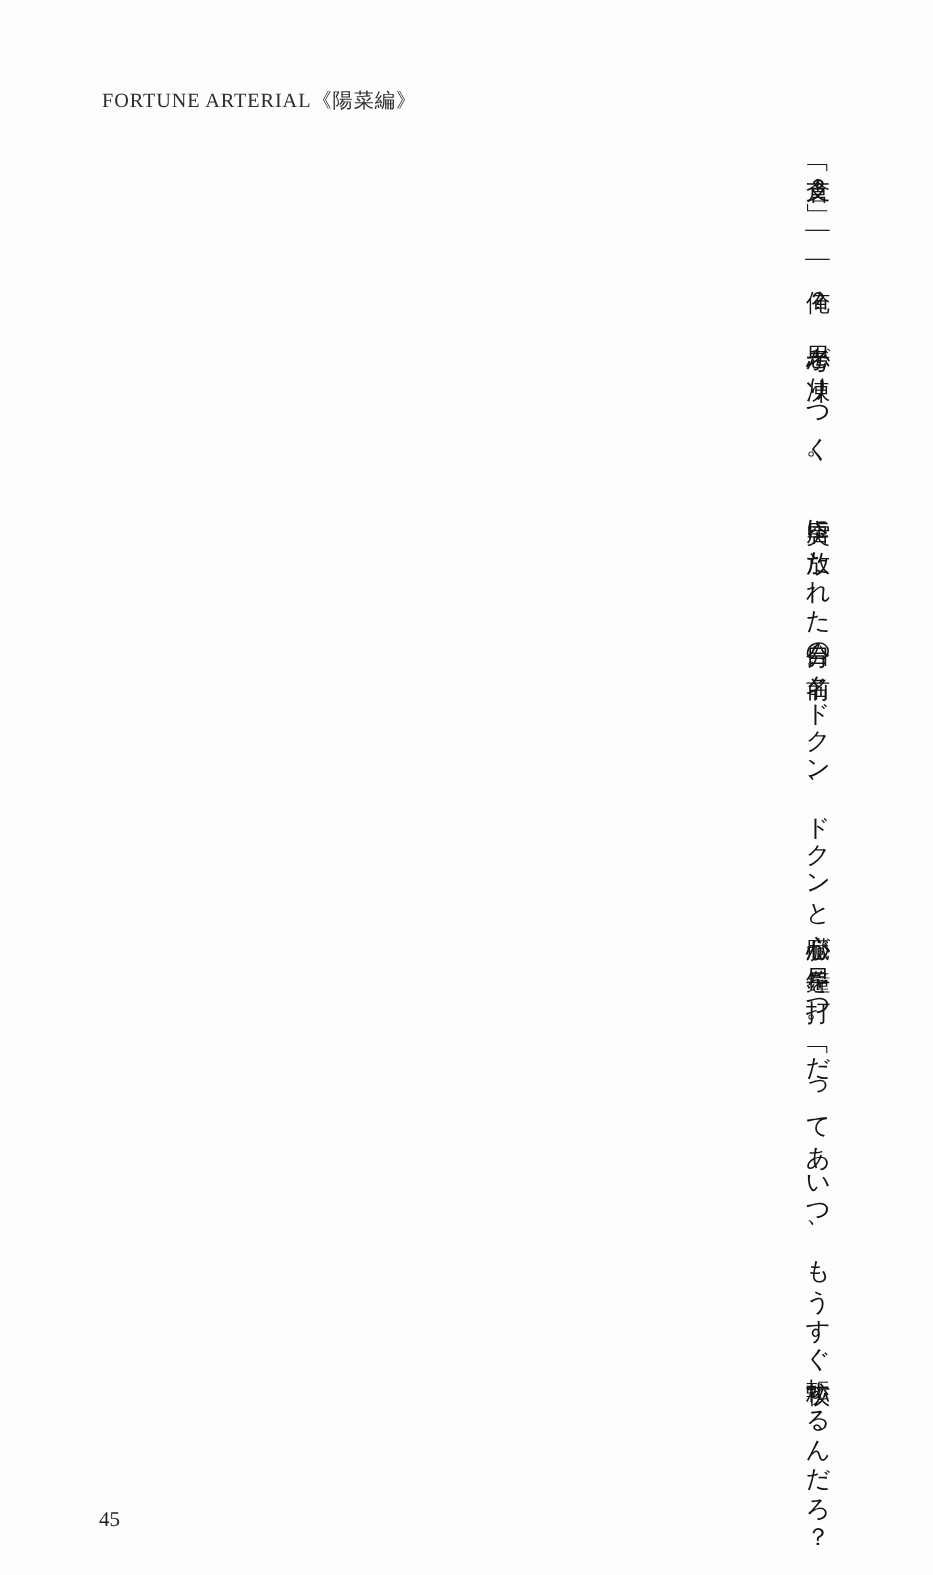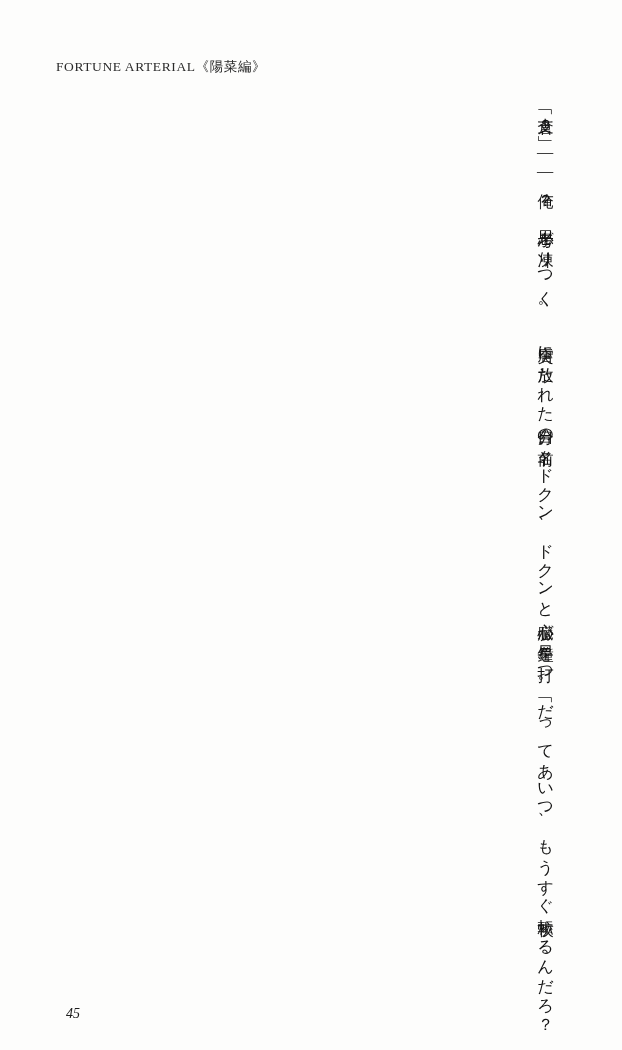--- a/index.html
+++ b/index.html
@@ -19,21 +19,21 @@
   #page {
     position: absolute;
     inset: 0;
     background: #fdfdfc;
   }
 
   
   #running-head {
     position: absolute;
     top: 58px;
-    left: 56px;
+    left: 68px;
     font-size: 13.5px;
     letter-spacing: 0.6px;
     color: #2b2b2b;
     font-family: "Liberation Serif", "DejaVu Serif", serif;
     white-space: nowrap;
   }
 
   
   #text-block {
     position: absolute;
@@ -67,21 +67,20 @@
   }
 
   
   #page-number {
     position: absolute;
     left: 66px;
     bottom: 28px;
     font-size: 14px;
     color: #1d1d1d;
     font-family: "Liberation Serif", "DejaVu Serif", serif;
-    font-style: italic;
   }
 </style>
 </head>
 <body>
 
 <div id="page">
 
   <div id="running-head">FORTUNE ARTERIAL《陽菜編》</div>
 
   <div id="text-block">

